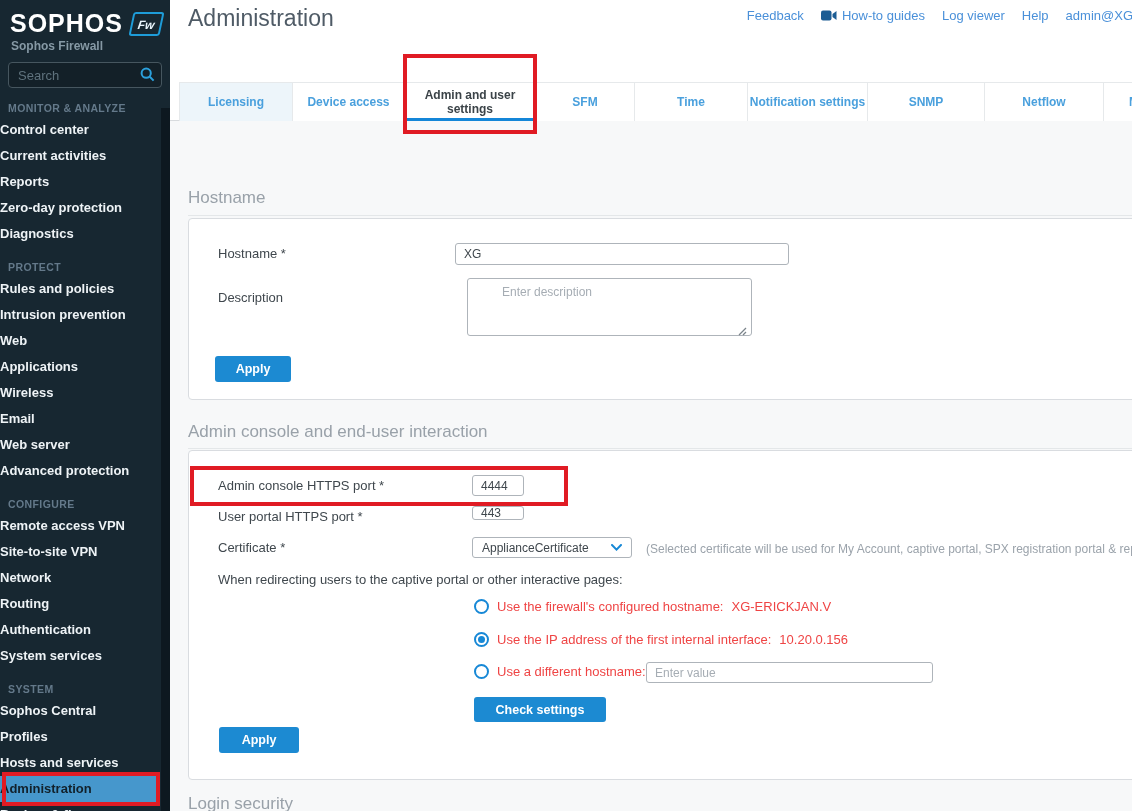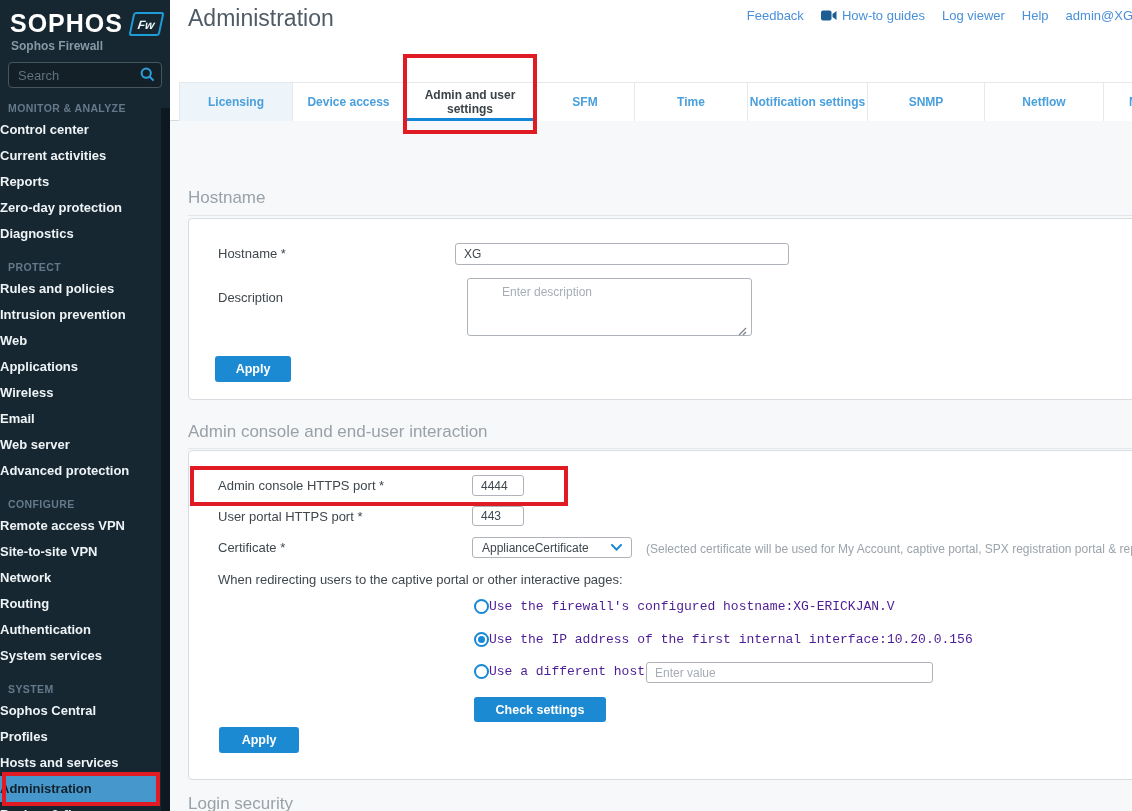--- a/index.html
+++ b/index.html
@@ -63,22 +63,22 @@
   .txt-in::placeholder, textarea::placeholder { color:#a6adb4; }
   textarea.txt-in { resize:none; padding:6px 8px; line-height:15px; }
   .grip { position:absolute; pointer-events:none; }
   .btn { position:absolute; background:#1c8ad2; color:#fff; border:none; border-radius:3px;
          font-size:12.5px; font-weight:bold; cursor:pointer;
          font-family:"Liberation Sans",sans-serif; }
   .select { position:absolute; border:1px solid #aeb4ba; border-radius:3px; background:#fff;
             display:flex; align-items:center; justify-content:space-between;
             padding:0 9px; font-size:12px; color:#3f474d; cursor:pointer; }
   .note { position:absolute; font-size:12px; color:#9ba3ab; white-space:nowrap; }
-  .radio-row { position:absolute; display:flex; align-items:center; 
-               font-size:13px; color:#4c1d95;font-family:Liberation Mono, monospace; }
+  .radio-row { position:absolute; display:flex; align-items:center; gap:8px;
+               font-size:13px; color:#ef4444; }
   .rdot { width:15px; height:15px; border:2px solid #1788d6; border-radius:50%;
           display:flex; align-items:center; justify-content:center; flex:0 0 15px;
           background:#fff; cursor:pointer; }
   .rdot .fill { width:7px; height:7px; border-radius:50%; background:#1788d6; }
 
   .annot { position:absolute; border:4px solid #e01b24; z-index:50; pointer-events:none; }
   .box-tab { left:403px; top:54px; width:134px; height:80px; }
   .box-port { left:190px; top:466px; width:378px; height:40px; }
 </style>
 </head>
@@ -190,21 +190,21 @@
       <button class="btn" style="left:26px;top:137px;width:76px;height:26px">Apply</button>
     </div>
 
     <div class="sec-title" style="top:422px">Admin console and end-user interaction</div>
     <div class="sec-rule" style="top:448px"></div>
     <div class="panel" style="top:450px;height:330px">
       <span class="flabel" style="left:29px;top:27px">Admin console HTTPS port *</span>
       <input class="txt-in" style="left: 283px; top: 24px; width: 52px; height: 21px;" value="4444">
 
       <span class="flabel" style="left:29px;top:58px">User portal HTTPS port *</span>
-      <input class="txt-in" style="left: 283px; top: 55px; width: 52px; height: 20px;" value="443">
+      <input class="txt-in" style="left: 283px; top: 55px; width: 52px; height: 14px;" value="443">
 
       <span class="flabel" style="left:29px;top:89px">Certificate *</span>
       <div class="select" style="left:283px;top:86px;width:160px;height:21px">
         <span>ApplianceCertificate</span>
         <svg width="11" height="7" viewBox="0 0 11 7">
             <path d="M1 1 L5.5 5.6 L10 1" fill="none" stroke="#1788d6" stroke-width="2" stroke-linecap="round"></path>
           </svg>
       </div>
       <span class="note" style="left:457px;top:91px">(Selected certificate will be used for My Account, captive portal, SPX registration portal &amp; reply po</span>
 

